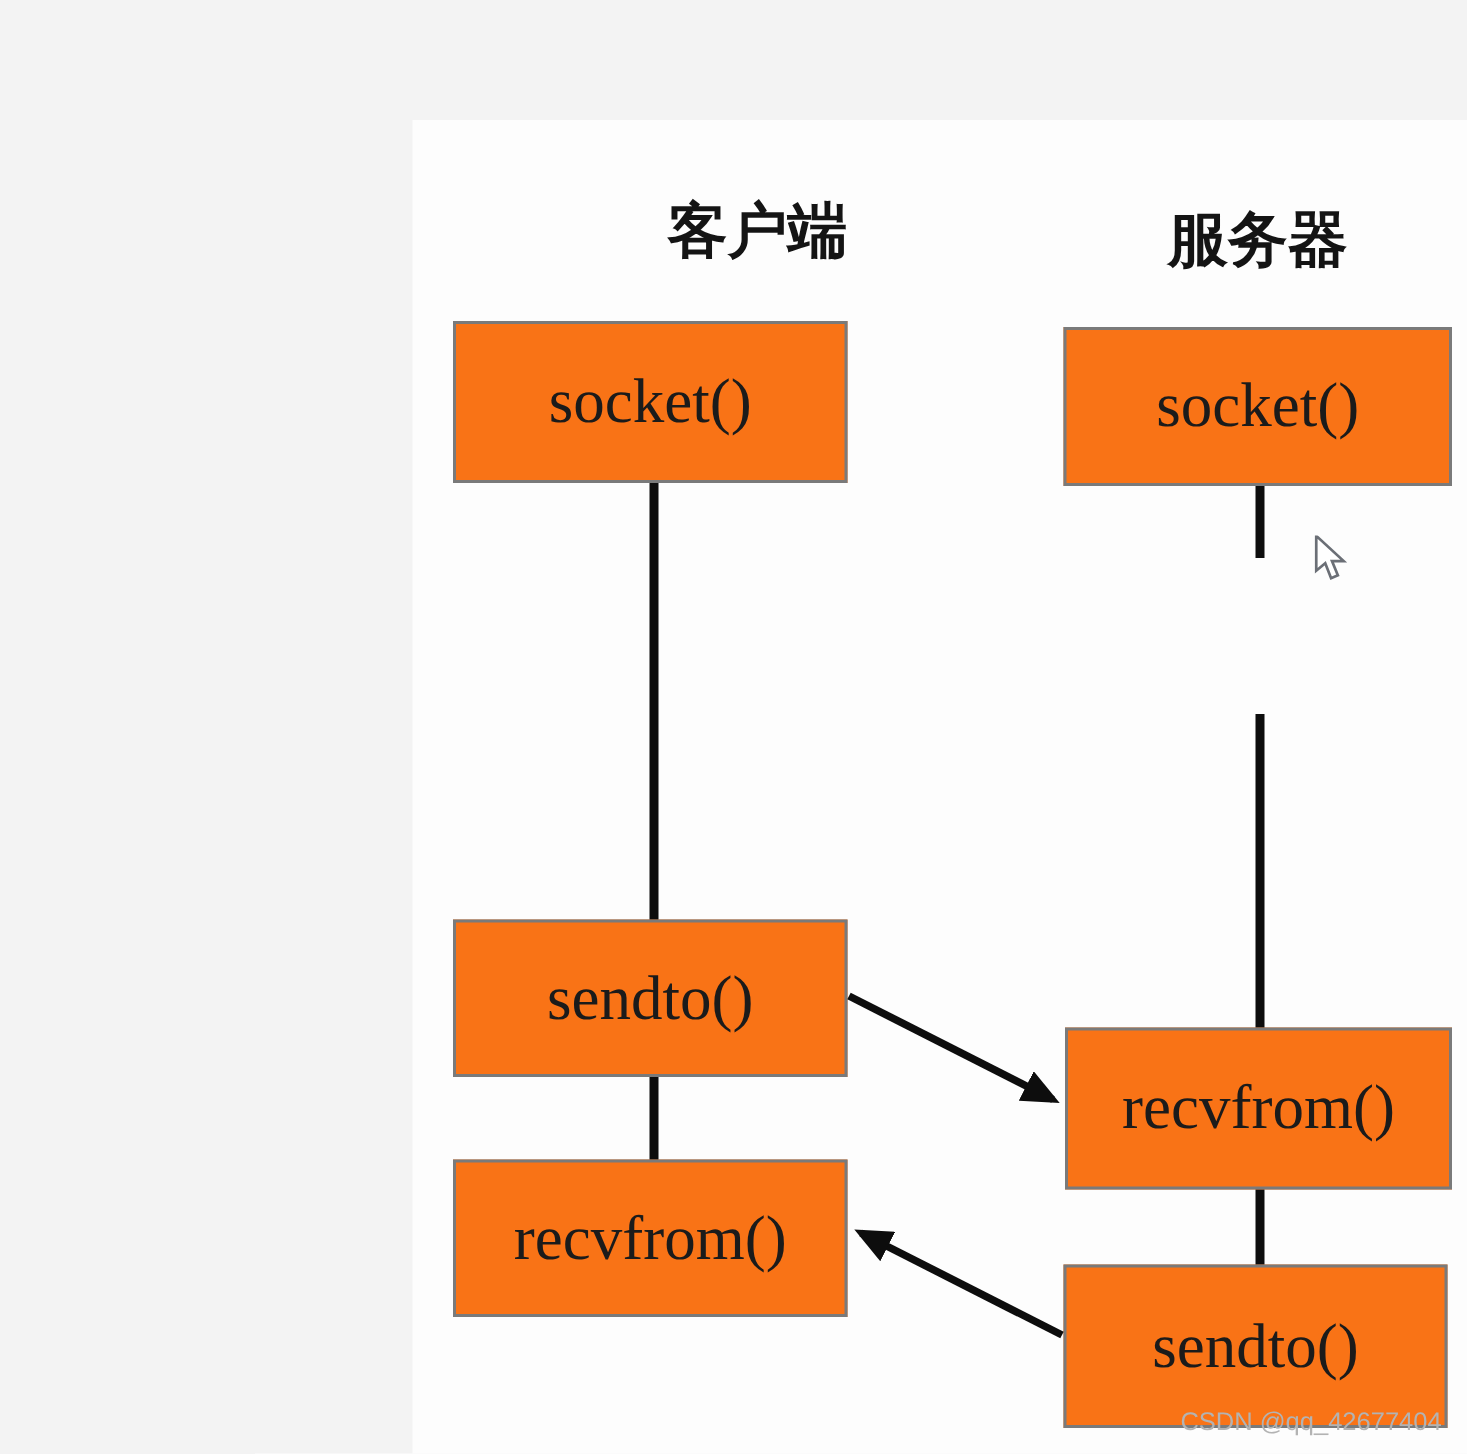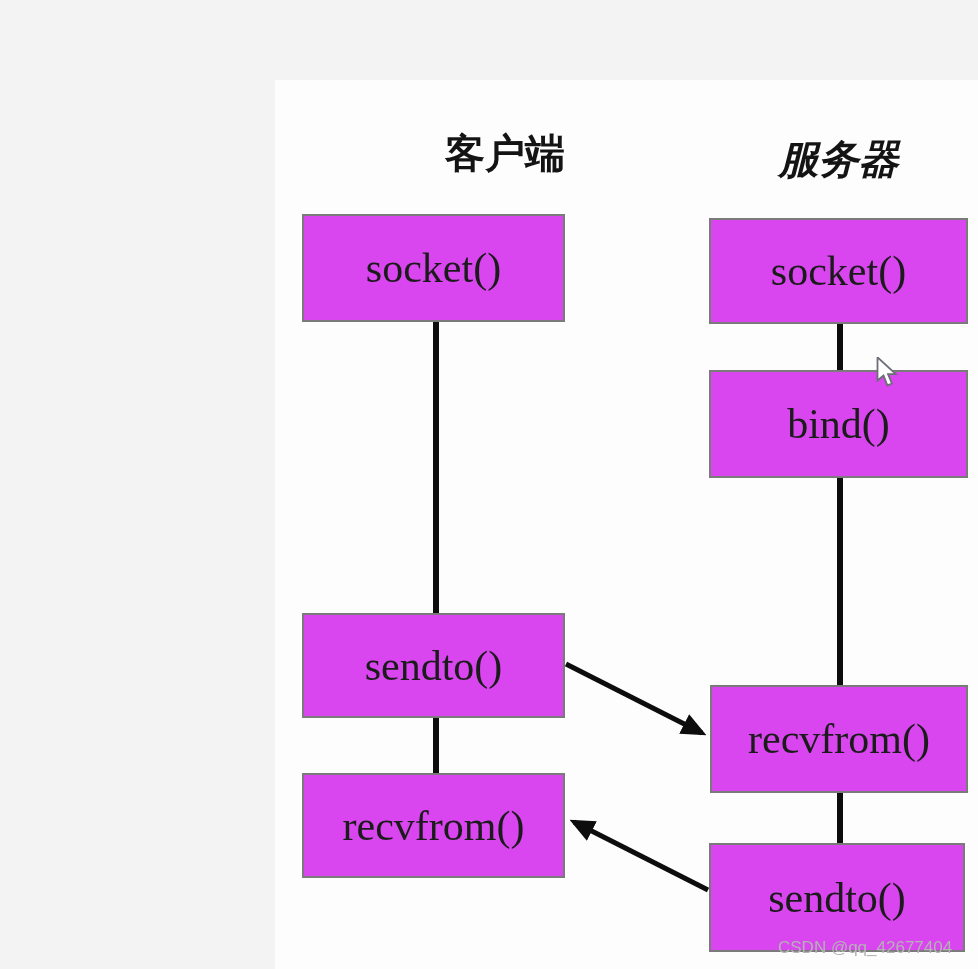--- a/index.html
+++ b/index.html
@@ -24,49 +24,49 @@
   }
   .col-header{
     position:absolute;
     font-size:40px;font-weight:bold;color:#141414;
     text-align:center;
     font-family:"Liberation Sans",sans-serif;
     white-space:nowrap;
   }
   .node{
     position:absolute;
-    background:#d946ef;
+    background:#f97316;
     border:2px solid #7a7a7a;
     box-sizing:border-box;
     display:flex;align-items:center;justify-content:center;
     font-family:"Liberation Serif",serif;
     font-size:42px;color:#1b1b1b;
     z-index:2;
   }
   .wires{position:absolute;left:0;top:0;z-index:1;}
   .arrows{position:absolute;left:0;top:0;z-index:3;}
   .cursor{position:absolute;left:876px;top:357px;z-index:5;}
   .watermark{
     position:absolute;left:778px;top:938px;width:192px;
-    text-align:left;
+    text-align:center;
     font-size:17px;color:#b3b3b3;
     z-index:4;
     white-space:nowrap;
   }
 </style>
 </head>
 <body>
 
 <div class="stage">
 
 
   <div class="panel"></div>
 
   <div class="col-header" style="left:302px;top:126px;width:263px;text-align:right;">客户端</div>
-  <div class="col-header" style="left:709px;top:132px;width:259px;font-style:italic;">服务器</div>
+  <div class="col-header" style="left:709px;top:132px;width:259px;">服务器</div>
 
   <svg class="wires" width="978" height="969">
     <line x1="436" y1="322" x2="436" y2="615" stroke="#0d0d0d" stroke-width="6"></line>
     <line x1="436" y1="716" x2="436" y2="775" stroke="#0d0d0d" stroke-width="6"></line>
     <line x1="840" y1="324" x2="840" y2="372" stroke="#0d0d0d" stroke-width="6"></line>
     <line x1="840" y1="476" x2="840" y2="687" stroke="#0d0d0d" stroke-width="6"></line>
     <line x1="840" y1="791" x2="840" y2="845" stroke="#0d0d0d" stroke-width="6"></line>
   </svg>
 
   <div class="node" style="left:302px;top:214px;width:263px;height:108px;">
@@ -74,23 +74,20 @@
   </div>
   <div class="node" style="left:302px;top:613px;width:263px;height:105px;">
     <span>sendto()</span>
   </div>
   <div class="node" style="left:302px;top:773px;width:263px;height:105px;">
     <span>recvfrom()</span>
   </div>
 
   <div class="node" style="left:709px;top:218px;width:259px;height:106px;">
     <span>socket()</span>
-  </div>
-  <div class="node" style="left:709px;top:370px;width:259px;height:108px;">
-    <span>bind()</span>
   </div>
   <div class="node" style="left:710px;top:685px;width:258px;height:108px;">
     <span>recvfrom()</span>
   </div>
   <div class="node" style="left:709px;top:843px;width:256px;height:109px;">
     <span>sendto()</span>
   </div>
 
   <svg class="arrows" width="978" height="969">
     <defs>

